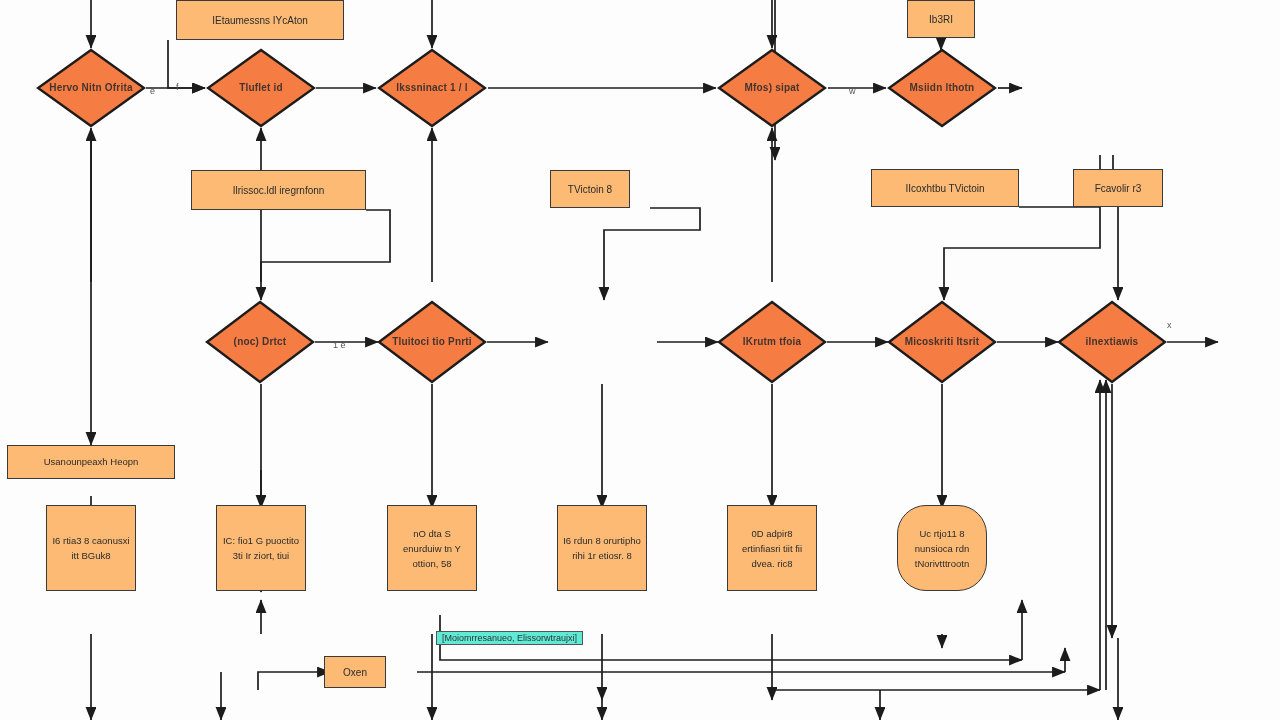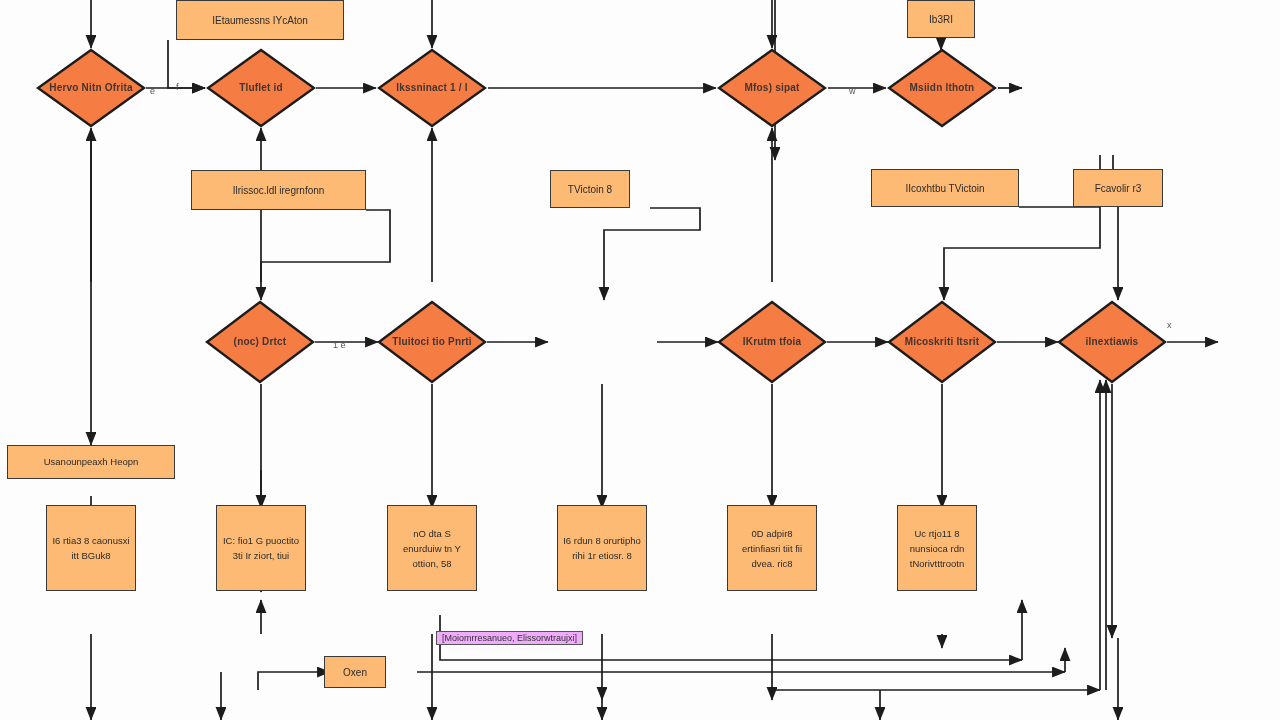--- a/index.html
+++ b/index.html
@@ -77,21 +77,21 @@
     font-size: 9px;
     color: #555;
     filter: blur(0.4px);
     white-space: nowrap;
   }
   .note-label {
     position: absolute;
     font-size: 9px;
     color: #333;
     border: 1.2px solid #555;
-    background: #f0abfc;
+    background: #5eead4;
     padding: 1px 5px;
     filter: blur(0.35px);
     white-space: nowrap;
   }
 </style>
 </head>
 <body>
 
 <div id="canvas">
 
@@ -285,21 +285,21 @@
   </div>
 
   <div class="node rect tall" style="left:557px;top:505px;width:90px;height:86px;">
     <span>I6 rdun 8 orurtipho rihi 1r etiosr. 8</span>
   </div>
 
   <div class="node rect tall" style="left:727px;top:505px;width:90px;height:86px;">
     <span>0D adpir8 ertinfiasri tiit fii dvea. ric8</span>
   </div>
 
-  <div class="node rect tall" style="left:897px;top:505px;width:80px;height:86px;">
+  <div class="node rect tall" style="left:897px;top:505px;width:90px;height:86px;border-radius:29px;">
     <span>Uc rtjo11 8 nunsioca rdn tNorivtttrootn</span>
   </div>
 
   <div class="node rect" style="left:324px;top:656px;width:62px;height:32px;">
     <span>Oxen</span>
   </div>
 
   <span class="edge-label" style="left:150px;top:86px;">e</span>
   <span class="edge-label" style="left:176px;top:82px;">f</span>
   <span class="edge-label" style="left:849px;top:86px;">w</span>

